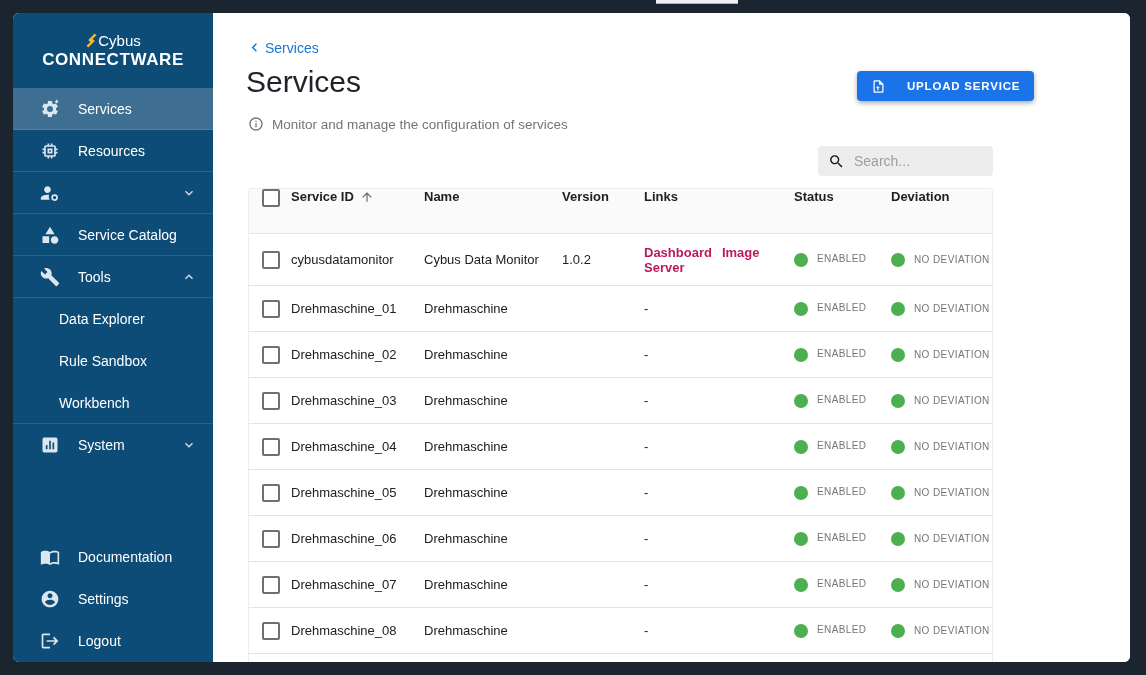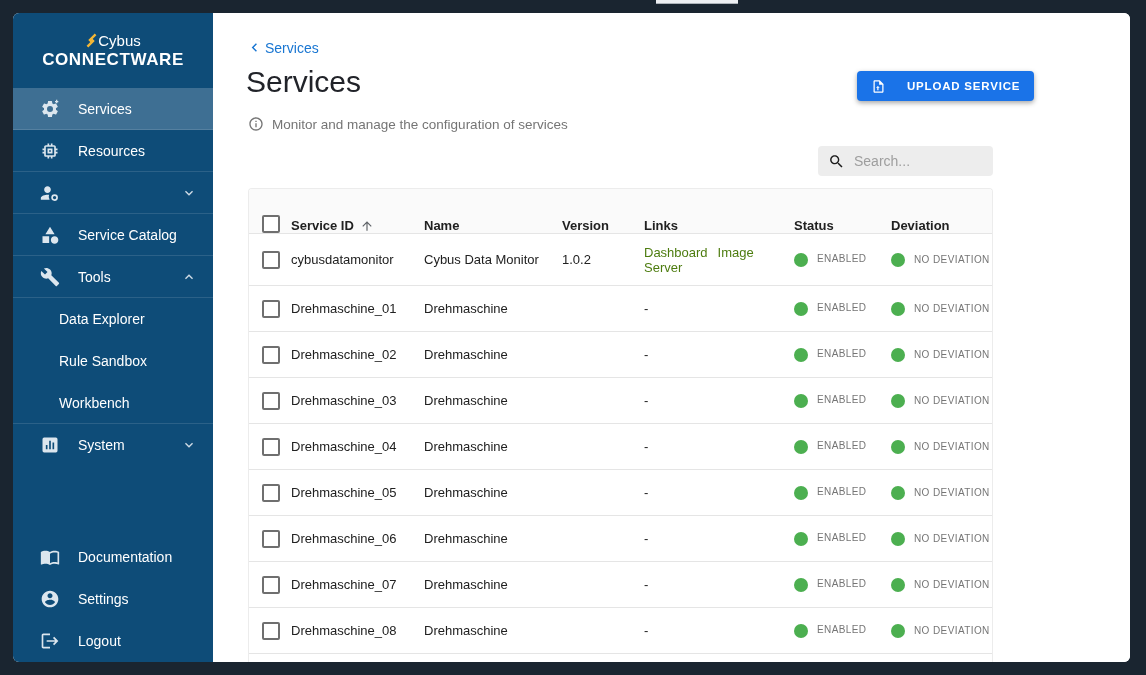--- a/index.html
+++ b/index.html
@@ -45,36 +45,36 @@
   .upload-btn .up-ic { width:15px; height:15px; color:#fff; }
   .upload-btn .up-ic svg { width:100%; height:100%; display:block; }
   .search-box { position:absolute; left:605px; top:133px; width:175px; height:30px; background:#EDEDED; border-radius:4px; display:flex; align-items:center; padding:0 10px; gap:9px; }
   .search-box .sr-ic { width:17px; height:17px; color:#1b1b1b; flex:0 0 17px; }
   .search-box .sr-ic svg { width:100%; height:100%; display:block; }
   .search-box input { border:none; outline:none; background:transparent; font-family:inherit; font-size:14px; color:#424242; width:100%; }
   .search-box input::placeholder { color:#9E9E9E; }
 
   
   .table-card { position:absolute; left:35px; top:175px; width:745px; border:1px solid #ECECEC; border-bottom:none; border-radius:4px 4px 0 0; overflow:hidden; }
-  .t-head { height:44px; background:#FAFAFA; display:flex; align-items:flex-end; font-size:13px; font-weight:bold; color:#212121; }
+  .t-head { height:44px; background:#FAFAFA; display:flex; align-items:flex-start; font-size:13px; font-weight:bold; color:#212121; }
   .t-row { display:flex; align-items:center; height:46px; border-top:1px solid #E5E5E5; font-size:13px; background:#fff; }
   .t-row.first { height:52px; }
   .t-partial { height:12px; border-top:1px solid #E5E5E5; background:#fff; }
   .c-check { width:42px; flex:0 0 42px; display:flex; align-items:center; padding-left:13px; }
   .c-id { width:133px; flex:0 0 133px; }
   .c-name { width:138px; flex:0 0 138px; }
   .c-ver { width:82px; flex:0 0 82px; }
   .c-links { width:150px; flex:0 0 150px; }
   .c-status { width:97px; flex:0 0 97px; display:flex; align-items:flex-start; }
   .c-dev { flex:1; display:flex; align-items:center; }
   .cb { width:18px; height:18px; border:2px solid #6F6F6F; border-radius:2px; background:#fff; cursor:pointer; }
   .sort-ic { width:14px; height:14px; margin-left:6px; color:#5F6368; vertical-align:-2px; display:inline-block; }
   .sort-ic svg { width:100%; height:100%; display:block; }
   .hdr-cell { display:flex; align-items:center; }
-  .link { color:#4d7c0f; font-weight:normal; cursor:pointer; margin-right:10px; }
+  .link { color:#be185d; font-weight:bold; cursor:pointer; margin-right:10px; }
   .dash { color:#212121; }
   .dot { width:14px; height:14px; border-radius:50%; margin-right:9px; flex:0 0 14px; }
   .pill-txt { font-size:10px; color:#757575; letter-spacing:.4px; }
 </style>
 </head>
 <body>
 
 <div class="window-peek"></div>
 
 <div class="app">

